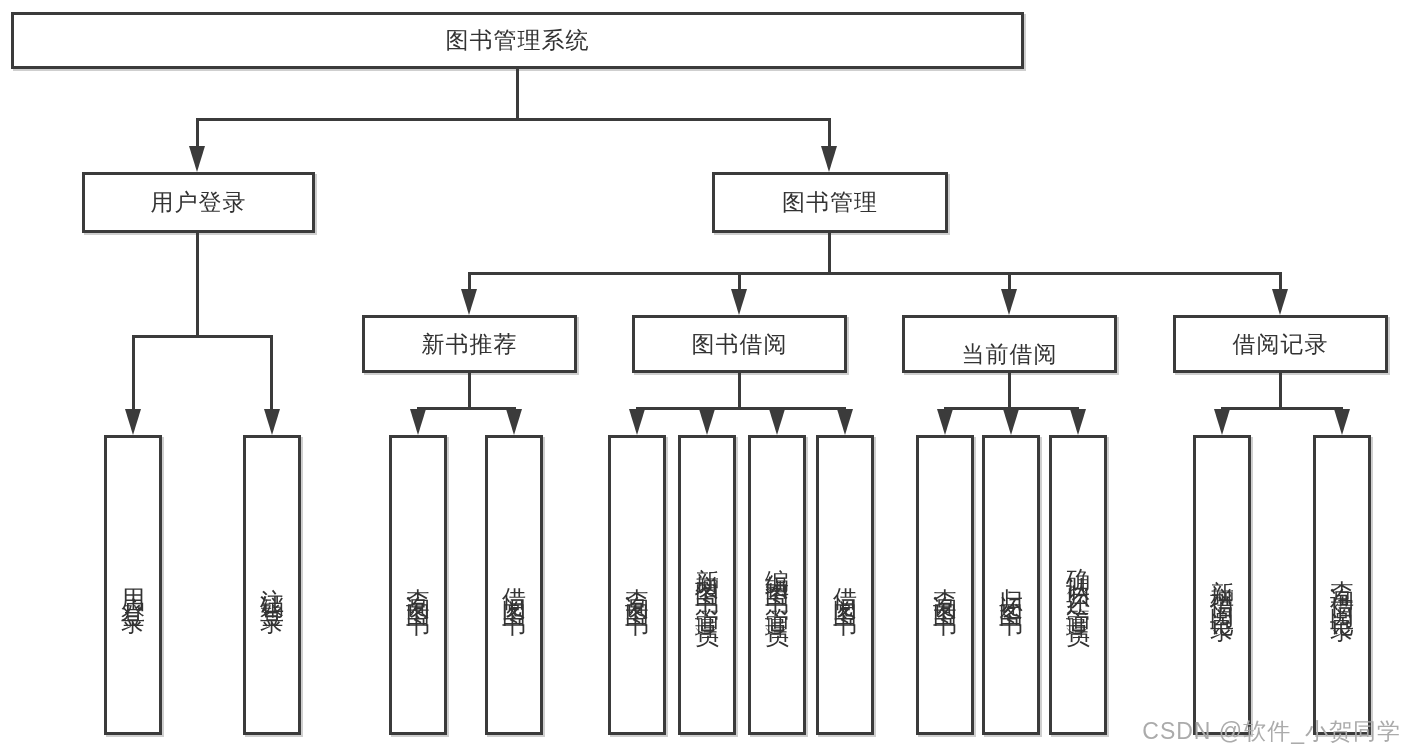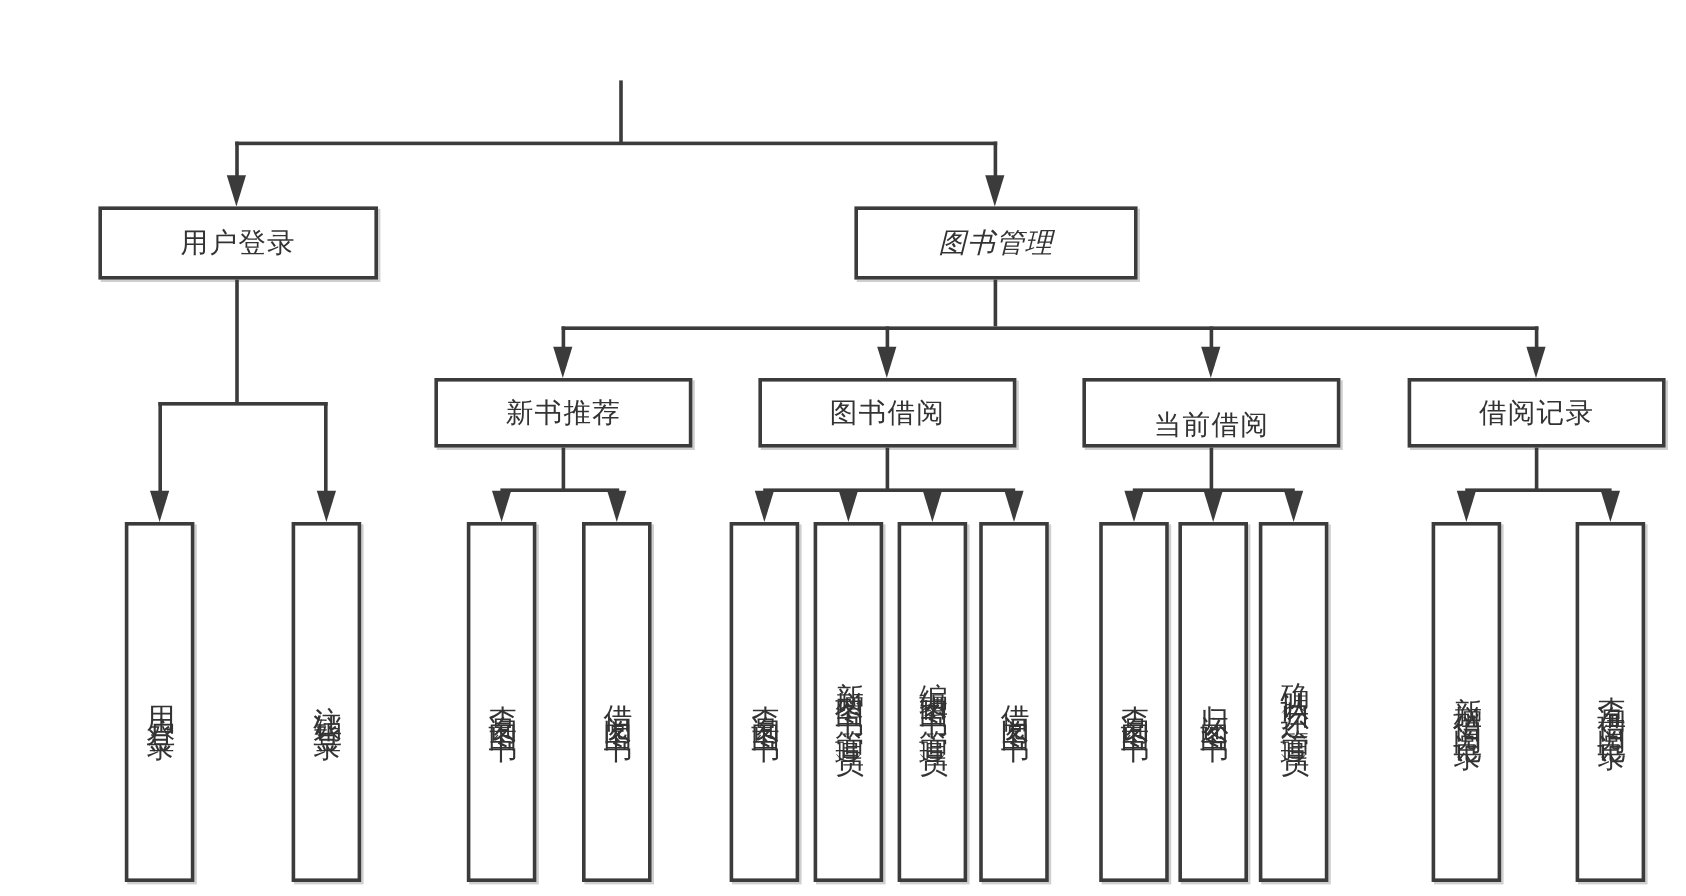--- a/index.html
+++ b/index.html
@@ -54,32 +54,35 @@
     letter-spacing:1px;
     z-index:10;
     white-space:nowrap;
   }
 </style>
 </head>
 <body>
 
 <div class="canvas">
 
+  <div class="hbox" style="left:11px;top:12px;width:1013px;height:57px;">
+    <span>图书管理系统</span>
+  </div>
 
   <div class="vline" style="left:516px;top:67px;height:53px;"></div>
   <div class="hline" style="left:196px;top:118px;width:635px;"></div>
   <div class="vline" style="left:196px;top:118px;height:30px;"></div>
   <div class="arrow" style="left:189px;top:146px;"></div>
   <div class="vline" style="left:828px;top:118px;height:30px;"></div>
   <div class="arrow" style="left:821px;top:146px;"></div>
 
   <div class="hbox" style="left:82px;top:172px;width:233px;height:61px;">
     <span>用户登录</span>
   </div>
-  <div class="hbox" style="left:712px;top:172px;width:236px;height:61px;font-style:italic;">
+  <div class="hbox" style="left:712px;top:172px;width:236px;height:61px;">
     <span>图书管理</span>
   </div>
 
   <div class="vline" style="left:196px;top:233px;height:102px;"></div>
   <div class="hline" style="left:132px;top:335px;width:141px;"></div>
   <div class="vline" style="left:132px;top:335px;height:76px;"></div>
   <div class="arrow" style="left:125px;top:409px;"></div>
   <div class="vline" style="left:270px;top:335px;height:76px;"></div>
   <div class="arrow" style="left:264px;top:409px;"></div>
 
@@ -167,14 +170,15 @@
     <span class="vtext">确认归还（管理员）</span>
   </div>
 
   <div class="vbox" style="left:1193px;">
     <span class="vtext">新增借阅记录</span>
   </div>
   <div class="vbox" style="left:1313px;">
     <span class="vtext">查询借阅记录</span>
   </div>
 
+  <div class="watermark">CSDN @软件_小贺同学</div>
 
 </div>
 
 </body></html>

